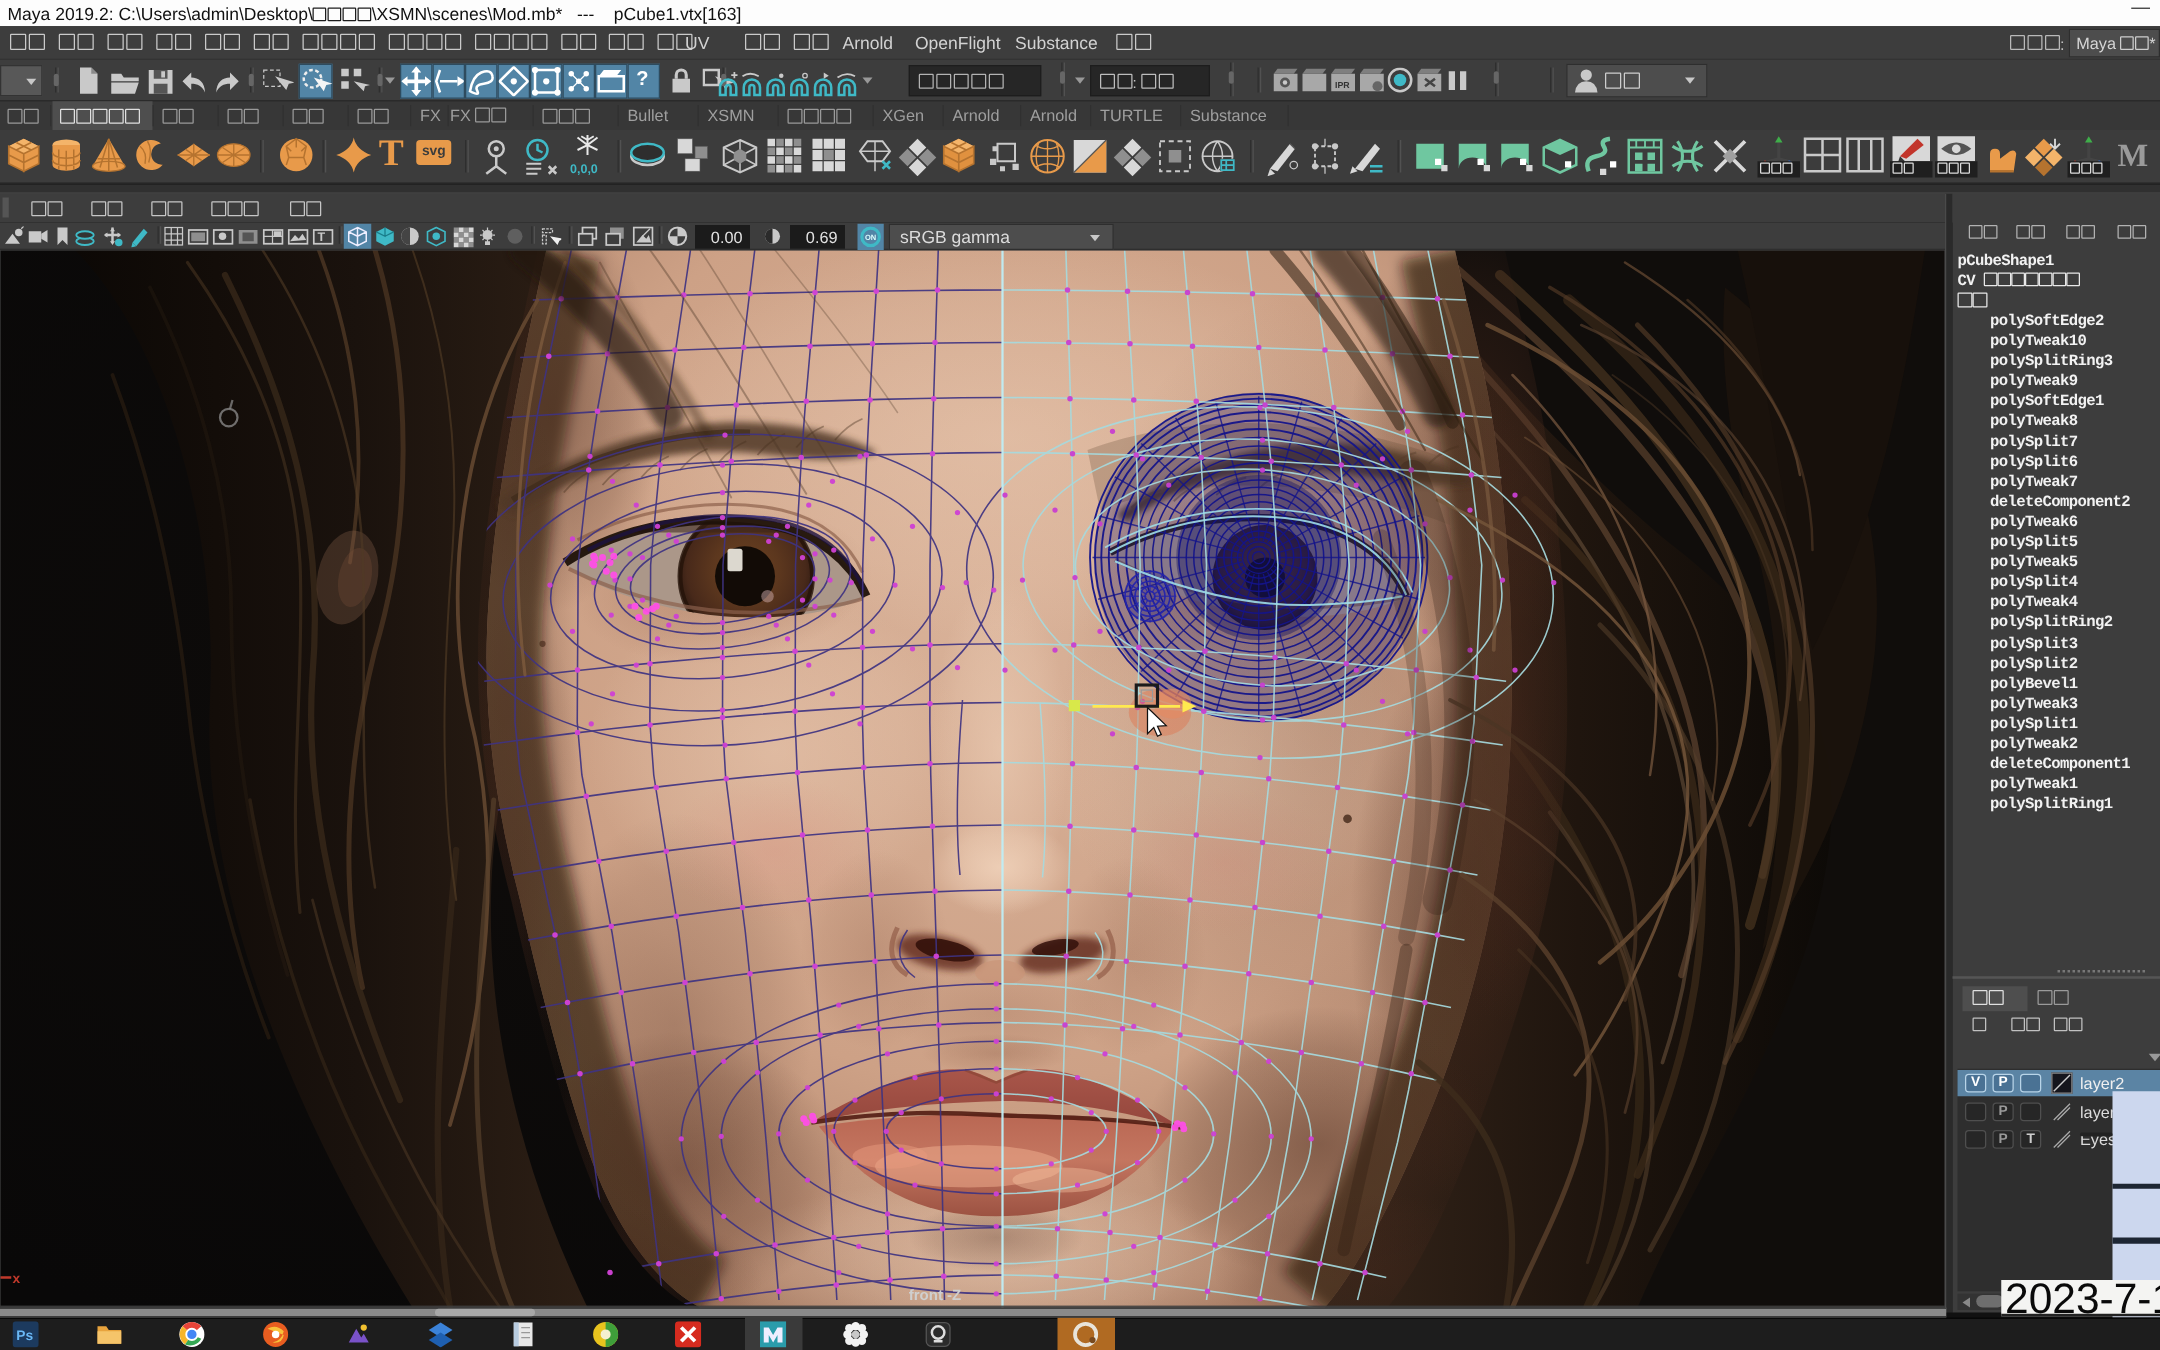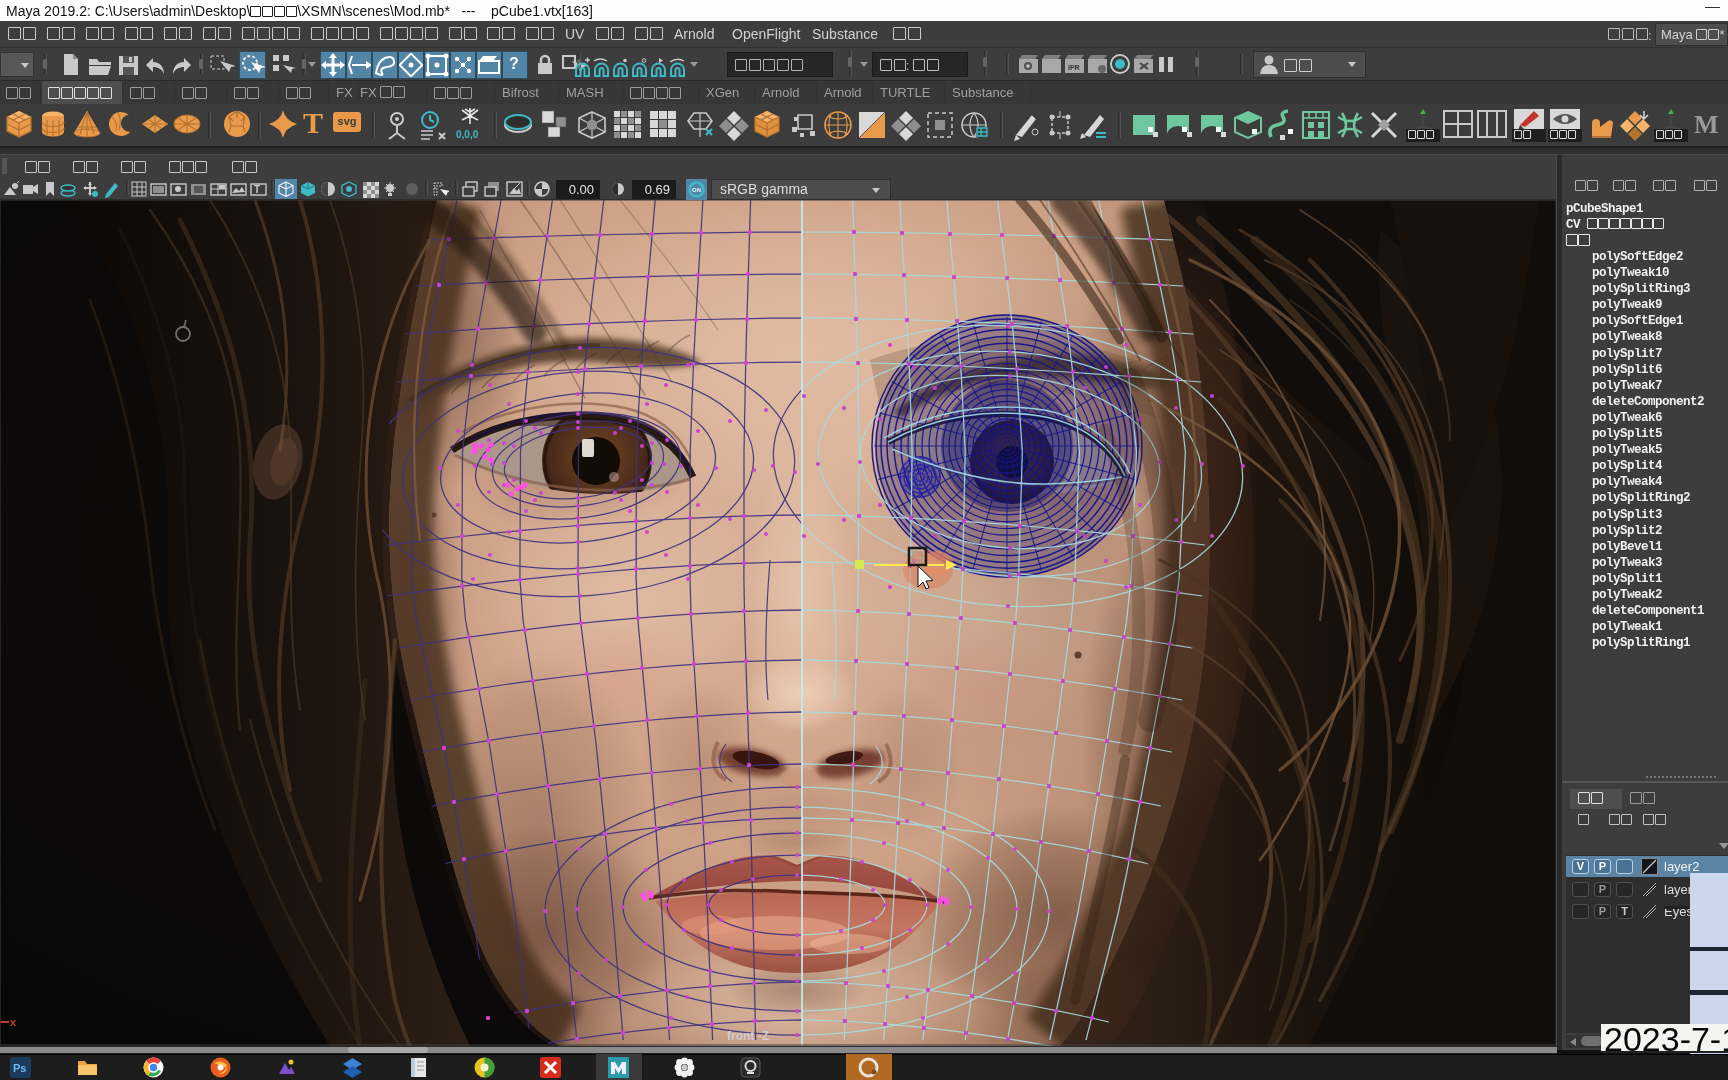--- a/index.html
+++ b/index.html
@@ -25,21 +25,21 @@
       <span class="abs" style="left:86px;top:6px"><i class="cj" style="width:13px;height:13px;margin-right:2px;vertical-align:0px;opacity:0.95"></i><i class="cj" style="width:13px;height:13px;margin-right:0px;vertical-align:0px;opacity:0.95"></i></span>
       <span class="abs" style="left:125px;top:6px"><i class="cj" style="width:13px;height:13px;margin-right:2px;vertical-align:0px;opacity:0.95"></i><i class="cj" style="width:13px;height:13px;margin-right:0px;vertical-align:0px;opacity:0.95"></i></span>
       <span class="abs" style="left:164px;top:6px"><i class="cj" style="width:13px;height:13px;margin-right:2px;vertical-align:0px;opacity:0.95"></i><i class="cj" style="width:13px;height:13px;margin-right:0px;vertical-align:0px;opacity:0.95"></i></span>
       <span class="abs" style="left:203px;top:6px"><i class="cj" style="width:13px;height:13px;margin-right:2px;vertical-align:0px;opacity:0.95"></i><i class="cj" style="width:13px;height:13px;margin-right:0px;vertical-align:0px;opacity:0.95"></i></span>
       <span class="abs" style="left:242px;top:6px"><i class="cj" style="width:13px;height:13px;margin-right:2px;vertical-align:0px;opacity:0.95"></i><i class="cj" style="width:13px;height:13px;margin-right:2px;vertical-align:0px;opacity:0.95"></i><i class="cj" style="width:13px;height:13px;margin-right:2px;vertical-align:0px;opacity:0.95"></i><i class="cj" style="width:13px;height:13px;margin-right:0px;vertical-align:0px;opacity:0.95"></i></span>
       <span class="abs" style="left:311px;top:6px"><i class="cj" style="width:13px;height:13px;margin-right:2px;vertical-align:0px;opacity:0.95"></i><i class="cj" style="width:13px;height:13px;margin-right:2px;vertical-align:0px;opacity:0.95"></i><i class="cj" style="width:13px;height:13px;margin-right:2px;vertical-align:0px;opacity:0.95"></i><i class="cj" style="width:13px;height:13px;margin-right:0px;vertical-align:0px;opacity:0.95"></i></span>
       <span class="abs" style="left:380px;top:6px"><i class="cj" style="width:13px;height:13px;margin-right:2px;vertical-align:0px;opacity:0.95"></i><i class="cj" style="width:13px;height:13px;margin-right:2px;vertical-align:0px;opacity:0.95"></i><i class="cj" style="width:13px;height:13px;margin-right:2px;vertical-align:0px;opacity:0.95"></i><i class="cj" style="width:13px;height:13px;margin-right:0px;vertical-align:0px;opacity:0.95"></i></span>
       <span class="abs" style="left:449px;top:6px"><i class="cj" style="width:13px;height:13px;margin-right:2px;vertical-align:0px;opacity:0.95"></i><i class="cj" style="width:13px;height:13px;margin-right:0px;vertical-align:0px;opacity:0.95"></i></span>
       <span class="abs" style="left:487px;top:6px"><i class="cj" style="width:13px;height:13px;margin-right:2px;vertical-align:0px;opacity:0.95"></i><i class="cj" style="width:13px;height:13px;margin-right:0px;vertical-align:0px;opacity:0.95"></i></span>
       <span class="abs" style="left:526px;top:6px"><i class="cj" style="width:13px;height:13px;margin-right:2px;vertical-align:0px;opacity:0.95"></i><i class="cj" style="width:13px;height:13px;margin-right:0px;vertical-align:0px;opacity:0.95"></i></span>
-      <span class="abs" style="left:565px;top:5px">UV</span>
+      <span class="abs" style="left:548px;top:5px">UV</span>
       <span class="abs" style="left:596px;top:6px"><i class="cj" style="width:13px;height:13px;margin-right:2px;vertical-align:0px;opacity:0.95"></i><i class="cj" style="width:13px;height:13px;margin-right:0px;vertical-align:0px;opacity:0.95"></i></span>
       <span class="abs" style="left:635px;top:6px"><i class="cj" style="width:13px;height:13px;margin-right:2px;vertical-align:0px;opacity:0.95"></i><i class="cj" style="width:13px;height:13px;margin-right:0px;vertical-align:0px;opacity:0.95"></i></span>
       <span class="abs" style="left:674px;top:5px">Arnold</span>
       <span class="abs" style="left:732px;top:5px">OpenFlight</span>
       <span class="abs" style="left:812px;top:5px">Substance</span>
       <span class="abs" style="left:893px;top:6px"><i class="cj" style="width:13px;height:13px;margin-right:2px;vertical-align:0px;opacity:0.95"></i><i class="cj" style="width:13px;height:13px;margin-right:0px;vertical-align:0px;opacity:0.95"></i></span>
       <span class="abs" style="left:1608px;top:6px;color:#c0c0c0"><i class="cj" style="width:12px;height:12px;margin-right:2px;vertical-align:0px;opacity:0.95"></i><i class="cj" style="width:12px;height:12px;margin-right:2px;vertical-align:0px;opacity:0.95"></i><i class="cj" style="width:12px;height:12px;margin-right:0px;vertical-align:0px;opacity:0.95"></i><span style="border:none;font-size:13px">:</span></span>
       <span class="abs" style="left:1655px;top:2px;width:73px;height:23px;background:#4d4d4d;border:1px solid #2e2e2e;color:#d5d5d5;padding:3px 0 0 5px;font-size:13px">Maya <i class="cj" style="width:11px;height:11px;margin-right:1px;vertical-align:-1px;opacity:0.95"></i><i class="cj" style="width:11px;height:11px;margin-right:0px;vertical-align:-1px;opacity:0.95"></i>*</span>
     </div>
     <div class="abs" style="left:0;top:48px;width:1728px;height:33px;background:#3d3d3d;border-bottom:1px solid #2a2a2a"></div>
@@ -235,22 +235,22 @@
       <span class="abs" style="left:6px;top:5px"><i class="cj" style="width:12px;height:12px;margin-right:1px;vertical-align:-1px;opacity:0.95"></i><i class="cj" style="width:12px;height:12px;margin-right:0px;vertical-align:-1px;opacity:0.95"></i></span>
       <div class="abs" style="left:42px;top:0;width:80px;height:23px;background:#4e4e4e"></div>
       <span class="abs" style="left:48px;top:5px;color:#e8e8e8"><i class="cj" style="width:12px;height:12px;margin-right:1px;vertical-align:-1px;opacity:0.95"></i><i class="cj" style="width:12px;height:12px;margin-right:1px;vertical-align:-1px;opacity:0.95"></i><i class="cj" style="width:12px;height:12px;margin-right:1px;vertical-align:-1px;opacity:0.95"></i><i class="cj" style="width:12px;height:12px;margin-right:1px;vertical-align:-1px;opacity:0.95"></i><i class="cj" style="width:12px;height:12px;margin-right:0px;vertical-align:-1px;opacity:0.95"></i></span>
       <span class="abs" style="left:130px;top:5px"><i class="cj" style="width:12px;height:12px;margin-right:1px;vertical-align:-1px;opacity:0.95"></i><i class="cj" style="width:12px;height:12px;margin-right:0px;vertical-align:-1px;opacity:0.95"></i></span>
       <span class="abs" style="left:182px;top:5px"><i class="cj" style="width:12px;height:12px;margin-right:1px;vertical-align:-1px;opacity:0.95"></i><i class="cj" style="width:12px;height:12px;margin-right:0px;vertical-align:-1px;opacity:0.95"></i></span>
       <span class="abs" style="left:234px;top:5px"><i class="cj" style="width:12px;height:12px;margin-right:1px;vertical-align:-1px;opacity:0.95"></i><i class="cj" style="width:12px;height:12px;margin-right:0px;vertical-align:-1px;opacity:0.95"></i></span>
       <span class="abs" style="left:286px;top:5px"><i class="cj" style="width:12px;height:12px;margin-right:1px;vertical-align:-1px;opacity:0.95"></i><i class="cj" style="width:12px;height:12px;margin-right:0px;vertical-align:-1px;opacity:0.95"></i></span>
       <span class="abs" style="left:336px;top:4px">FX</span>
       <span class="abs" style="left:360px;top:4px">FX <i class="cj" style="width:12px;height:12px;margin-right:1px;vertical-align:-1px;opacity:0.95"></i><i class="cj" style="width:12px;height:12px;margin-right:0px;vertical-align:-1px;opacity:0.95"></i></span>
       <span class="abs" style="left:434px;top:5px"><i class="cj" style="width:12px;height:12px;margin-right:1px;vertical-align:-1px;opacity:0.95"></i><i class="cj" style="width:12px;height:12px;margin-right:1px;vertical-align:-1px;opacity:0.95"></i><i class="cj" style="width:12px;height:12px;margin-right:0px;vertical-align:-1px;opacity:0.95"></i></span>
-      <span class="abs" style="left:502px;top:4px">Bifrost</span>
-      <span class="abs" style="left:566px;top:4px">MASH</span>
+      <span class="abs" style="left:502px;top:4px">Bullet</span>
+      <span class="abs" style="left:566px;top:4px">XSMN</span>
       <span class="abs" style="left:630px;top:5px"><i class="cj" style="width:12px;height:12px;margin-right:1px;vertical-align:-1px;opacity:0.95"></i><i class="cj" style="width:12px;height:12px;margin-right:1px;vertical-align:-1px;opacity:0.95"></i><i class="cj" style="width:12px;height:12px;margin-right:1px;vertical-align:-1px;opacity:0.95"></i><i class="cj" style="width:12px;height:12px;margin-right:0px;vertical-align:-1px;opacity:0.95"></i></span>
       <span class="abs" style="left:706px;top:4px">XGen</span>
       <span class="abs" style="left:762px;top:4px">Arnold</span>
       <span class="abs" style="left:824px;top:4px">Arnold</span>
       <span class="abs" style="left:880px;top:4px">TURTLE</span>
       <span class="abs" style="left:952px;top:4px">Substance</span>
       <div class="vline" style="left:40px;top:3px;height:17px"></div>
       <div class="vline" style="left:122px;top:3px;height:17px"></div>
       <div class="vline" style="left:174px;top:3px;height:17px"></div>
       <div class="vline" style="left:226px;top:3px;height:17px"></div>

